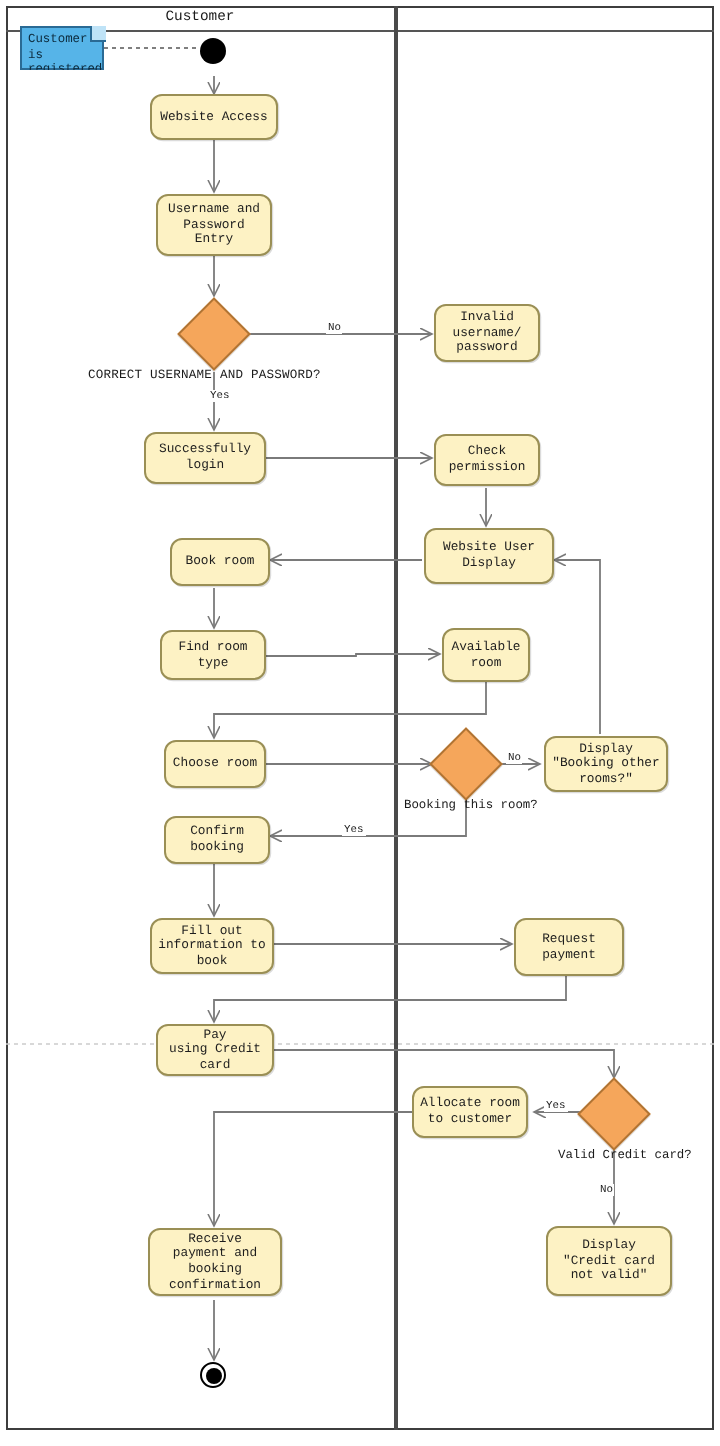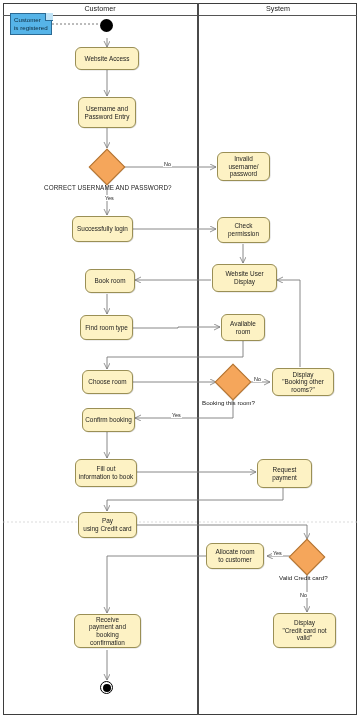--- a/index.html
+++ b/index.html
@@ -1,17 +1,17 @@
 <!DOCTYPE html>
 <html><head>
 <meta charset="utf-8">
 <style>
   html,body{margin:0;padding:0;background:#ffffff;}
   body{width:360px;height:723px;font-family:"Liberation Sans",sans-serif;}
-  #canvas{position:relative;width:360px;height:723px;overflow:hidden;background:#fff;}
+  #canvas{position:relative;width:360px;height:723px;overflow:hidden;background:#fff;font-family:Liberation Mono, monospace;}
   svg#wires{position:absolute;left:0;top:0;width:360px;height:723px;}
 
   .lane-frame{position:absolute;left:3px;top:3px;width:354px;height:712px;
     border:1px solid #3d3d3d;box-sizing:border-box;}
   .lane-header-line{position:absolute;left:3px;top:15px;width:354px;height:0;
     border-top:1px solid #555;}
   .lane-divider{position:absolute;left:197px;top:3px;width:0;height:712px;
     border-left:2px solid #4a4a4a;}
   .lane-title{position:absolute;top:3px;height:12px;line-height:12px;
     font-size:7.2px;color:#1a1a1a;text-align:center;}
@@ -49,21 +49,20 @@
 </style>
 </head>
 <body>
 
 <div id="canvas">
 
   <div class="lane-frame"></div>
   <div class="lane-header-line"></div>
   <div class="lane-divider"></div>
   <div class="lane-title customer">Customer</div>
-  <div class="lane-title system">System</div>
 
   <svg id="wires" viewBox="0 0 360 723">
     <defs>
       <marker id="ah" markerWidth="7" markerHeight="7" refX="6" refY="3" orient="auto" markerUnits="userSpaceOnUse">
         <path d="M0,0 L6,3 L0,6" fill="none" stroke="#7a7a7a" stroke-width="0.8"></path>
       </marker>
     </defs>
     <g fill="none" stroke="#7a7a7a" stroke-width="0.9" marker-end="url(#ah)">
 
       <path d="M107,38 L107,47"></path>

